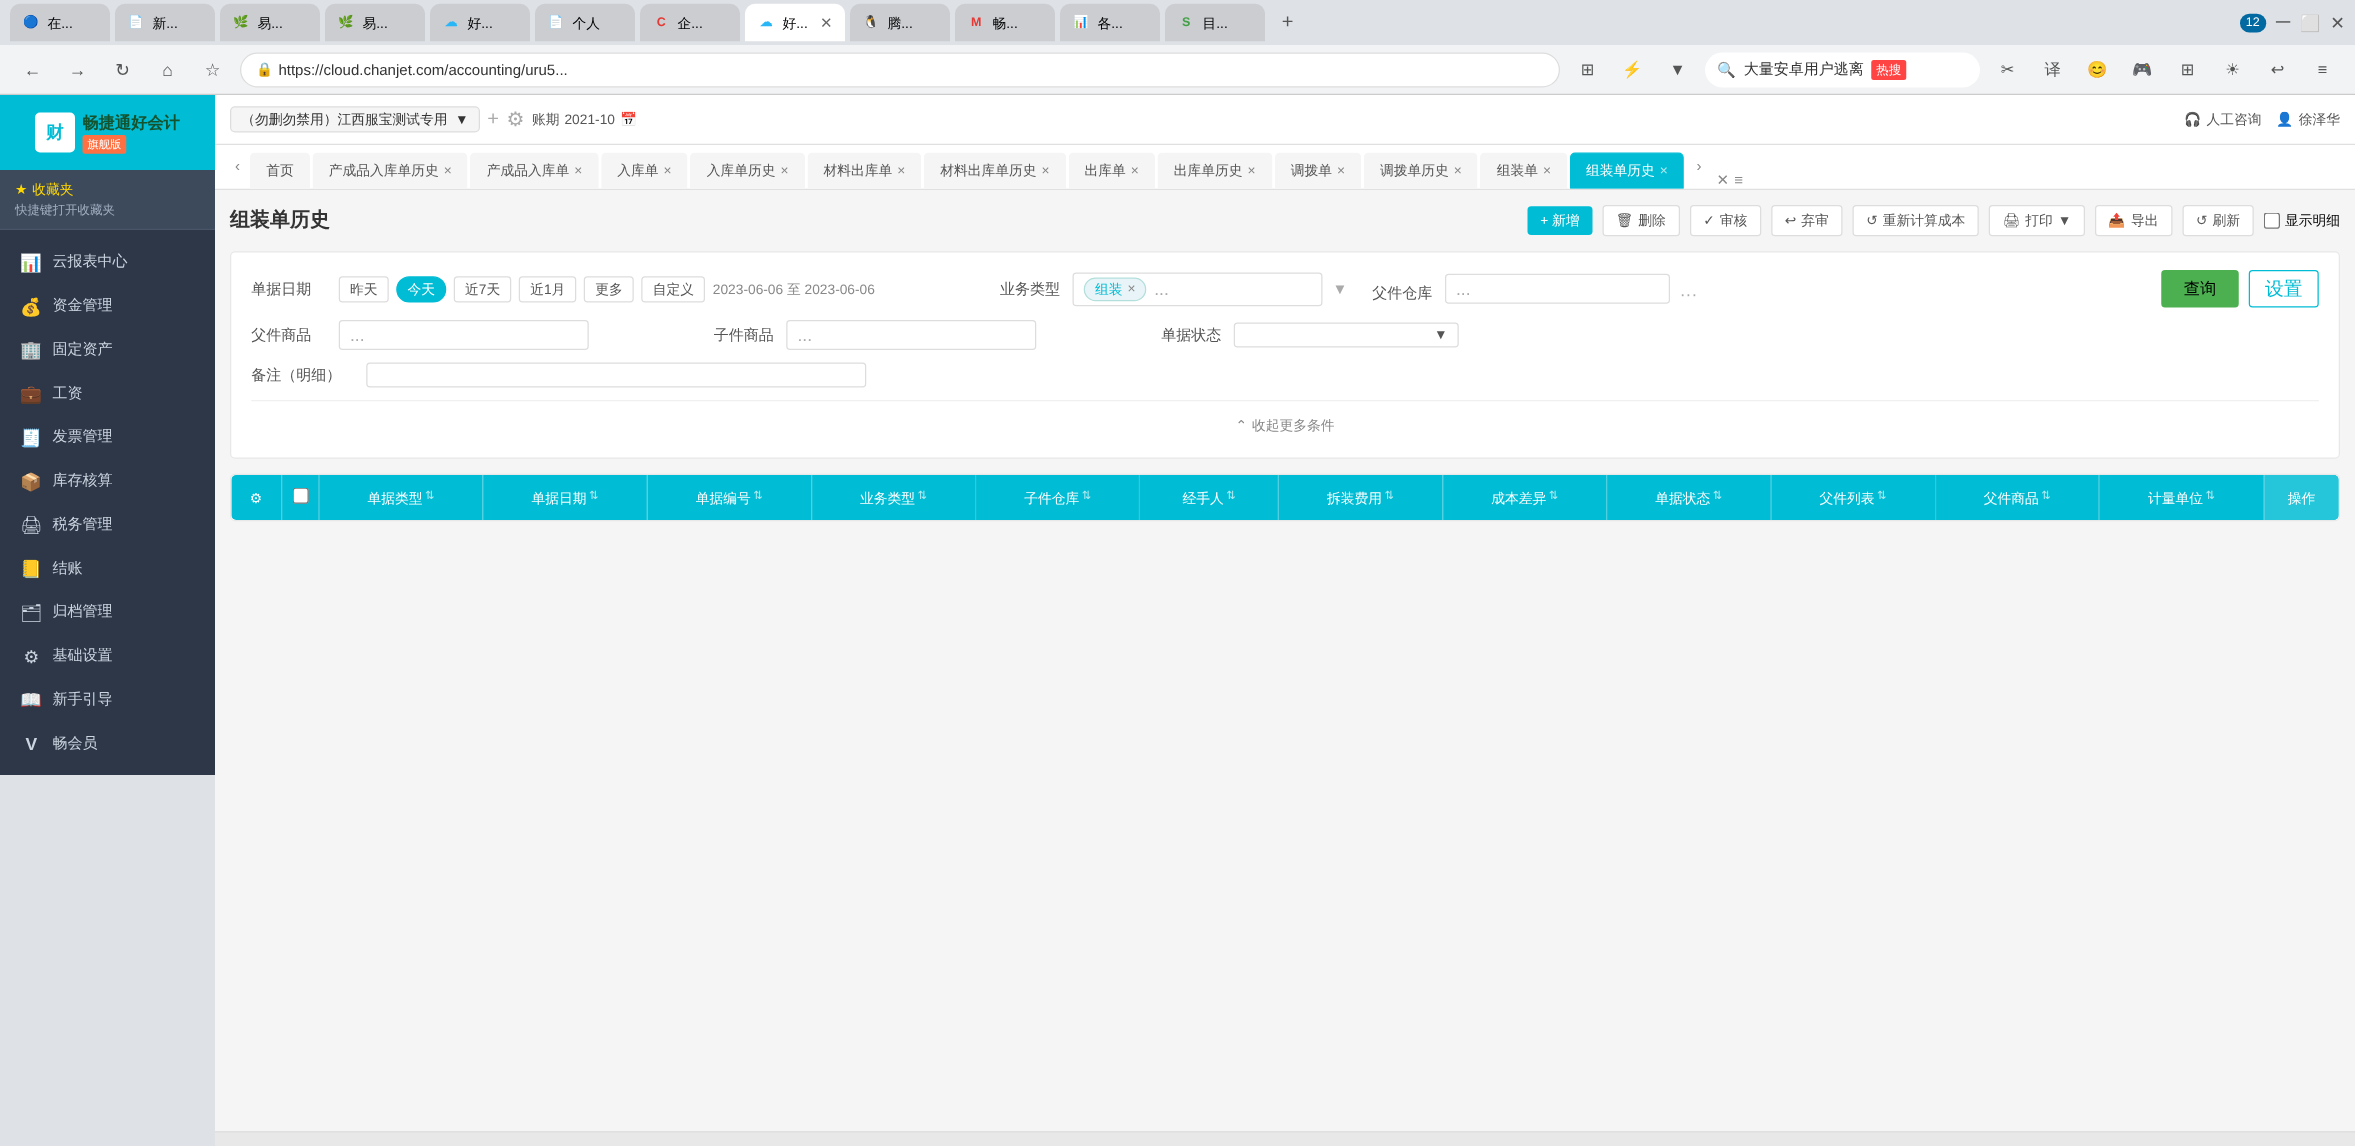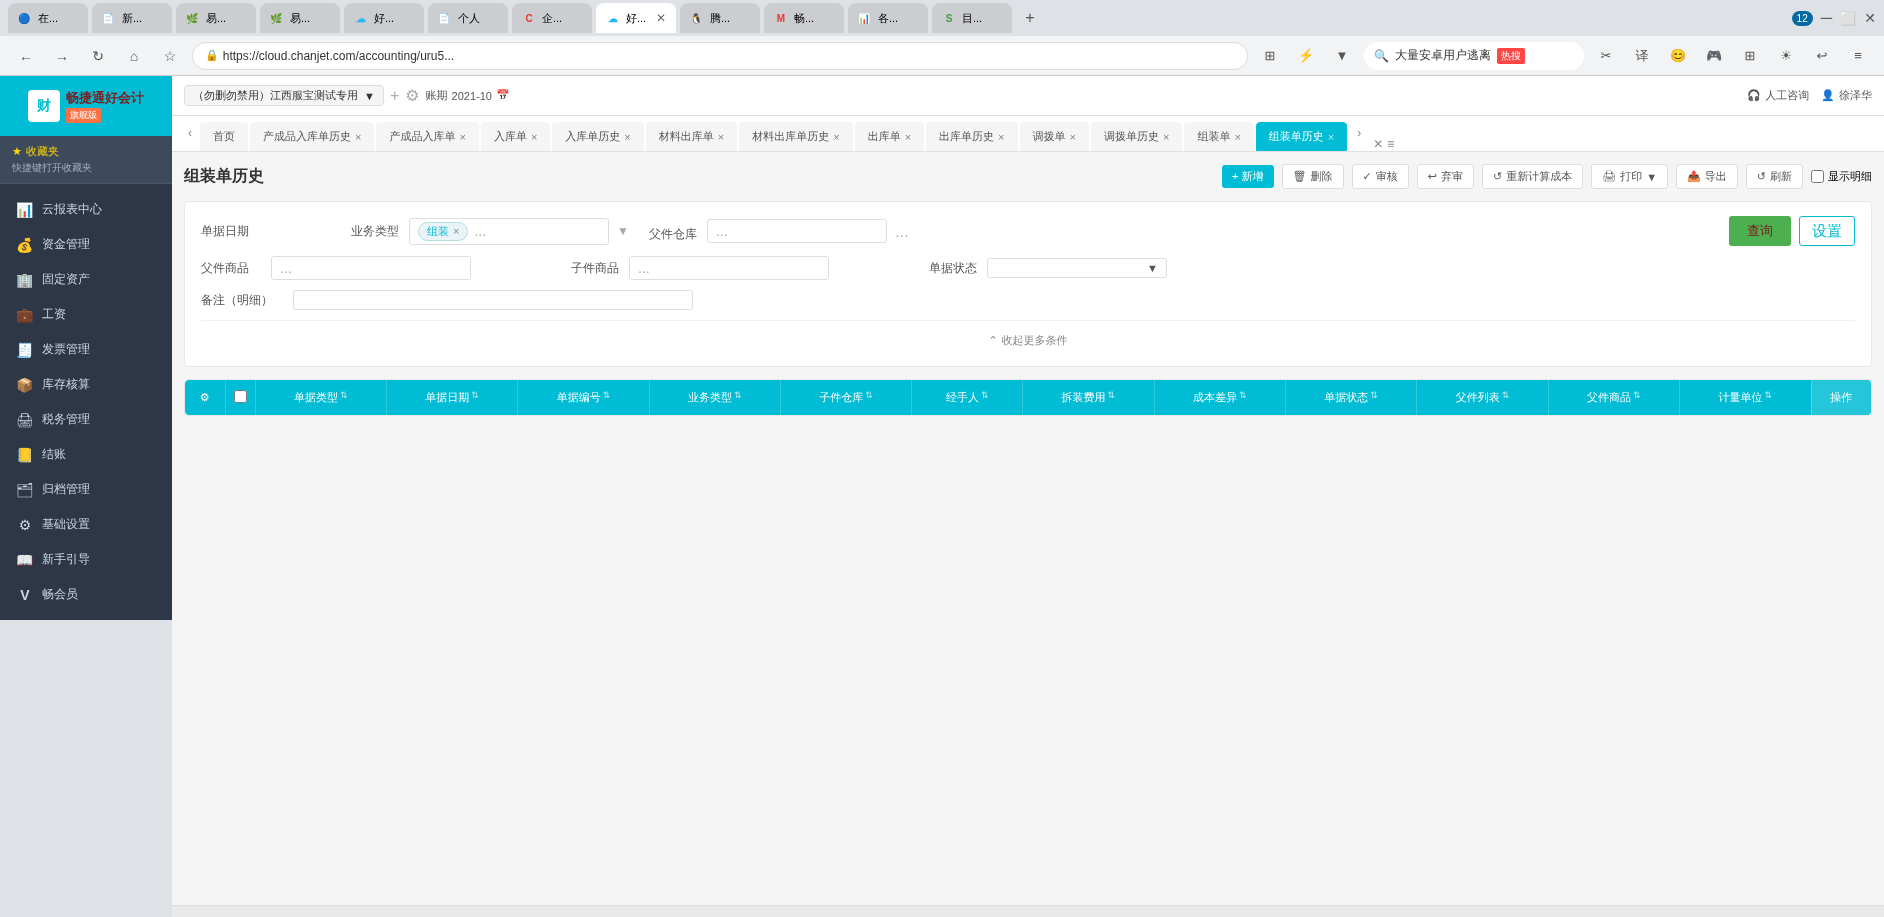--- a/index.html
+++ b/index.html
@@ -19,21 +19,21 @@
     .address-bar { flex: 1; height: 28px; background: #fff; border-radius: 14px; display: flex; align-items: center; padding: 0 12px; font-size: 12px; color: #333; border: 1px solid #ddd; }
     .search-bar { width: 220px; height: 28px; background: #fff; border-radius: 14px; display: flex; align-items: center; padding: 0 10px; font-size: 12px; color: #333; gap: 6px; }
     .toolbar-icon { width: 28px; height: 28px; display: flex; align-items: center; justify-content: center; cursor: pointer; font-size: 13px; color: #555; }
 
     
     .app-container { display: flex; flex: 1; height: calc(917px - 76px); }
 
     
     .sidebar { width: 172px; background: #2d3748; display: flex; flex-direction: column; height: 100%; }
     .sidebar-logo { background: #00bcd4; height: 60px; display: flex; align-items: center; justify-content: center; flex-direction: column; }
-    .logo-text { color: #7f1d1d; font-size: 13px; font-weight: bold; }
+    .logo-text { color: #14532d; font-size: 13px; font-weight: bold; }
     .sidebar-bookmark { background: #3d4a5c; padding: 8px 12px; border-bottom: 1px solid #4a5568; }
     .sidebar-bookmark-title { color: #ffd700; font-size: 11px; display: flex; align-items: center; gap: 4px; }
     .sidebar-bookmark-sub { color: #a0aec0; font-size: 10px; margin-top: 2px; }
     .sidebar-nav { flex: 1; overflow-y: auto; padding: 8px 0; }
     .sidebar-item { display: flex; align-items: center; padding: 9px 16px; color: #cbd5e0; cursor: pointer; gap: 8px; }
     .sidebar-item-icon { font-size: 14px; width: 18px; text-align: center; }
     .sidebar-item-label { font-size: 12px; }
 
     
     .main-content { flex: 1; display: flex; flex-direction: column; background: #f5f5f5; overflow: hidden; }
@@ -53,21 +53,21 @@
     .page-tab-close { font-size: 11px; opacity: 0.7; }
 
     
     .page-body { flex: 1; padding: 12px; overflow-y: auto; background: #f5f5f5; }
     .page-header { display: flex; align-items: center; justify-content: space-between; margin-bottom: 12px; }
     .page-title { font-size: 16px; font-weight: bold; color: #333; }
     .action-bar { display: flex; align-items: center; gap: 8px; }
     .action-btn { display: flex; align-items: center; gap: 4px; padding: 4px 10px; border: none; border-radius: 3px; cursor: pointer; font-size: 11px; }
     .btn-primary { background: #00bcd4; color: #fff; }
     .btn-default { background: #fff; color: #555; border: 1px solid #ddd; }
-    .btn-green { background: #4caf50; color: #7f1d1d; padding: 6px 18px; font-size: 13px; border-radius: 3px; border: none; cursor: pointer; }
+    .btn-green { background: #4caf50; color: #000000; padding: 6px 18px; font-size: 13px; border-radius: 3px; border: none; cursor: pointer; }
     .btn-cyan-outline { background: #fff; color: #00bcd4; border: 1px solid #00bcd4; padding: 4px 12px; border-radius: 3px; font-size: 15px; cursor: pointer; }
 
     
     .filter-card { background: #fff; border-radius: 4px; padding: 14px 16px; margin-bottom: 12px; border: 1px solid #e8e8e8; }
     .filter-row { display: flex; align-items: center; gap: 20px; margin-bottom: 10px; }
     .filter-label { color: #555; font-size: 12px; white-space: nowrap; min-width: 50px; }
     .date-filters { display: flex; align-items: center; gap: 6px; flex-wrap: wrap; }
     .date-btn { padding: 2px 8px; border: 1px solid #ddd; border-radius: 3px; font-size: 11px; cursor: pointer; color: #555; background: #fff; }
     .date-btn.active { background: #00bcd4; color: #fff; border-color: #00bcd4; border-radius: 12px; }
     .date-range { font-size: 11px; color: #888; }
@@ -389,20 +389,29 @@
               <input type="checkbox" style="">
               <span>显示明细</span>
             </label>
           </div>
         </div>
 
         <div class="filter-card">
 
           <div class="filter-row">
             <span class="filter-label">单据日期</span>
+            <div class="date-filters">
+              <button class="date-btn">昨天</button>
+              <button class="date-btn active">今天</button>
+              <button class="date-btn">近7天</button>
+              <button class="date-btn">近1月</button>
+              <button class="date-btn">更多</button>
+              <button class="date-btn">自定义</button>
+              <span class="date-range">2023-06-06 至 2023-06-06</span>
+            </div>
             <div style="margin-left:80px;display:flex;align-items:center;gap:8px;">
               <span class="filter-label">业务类型</span>
               <div style="display:flex;align-items:center;gap:6px;border:1px solid #ddd;border-radius:3px;padding:3px 8px;min-width:200px;">
                 <div class="tag-filter">
                   <span>组装</span>
                   <span class="tag-close">×</span>
                 </div>
                 <span class="more-btn">...</span>
               </div>
               <span style="color:#aaa;cursor:pointer;">▼</span>

